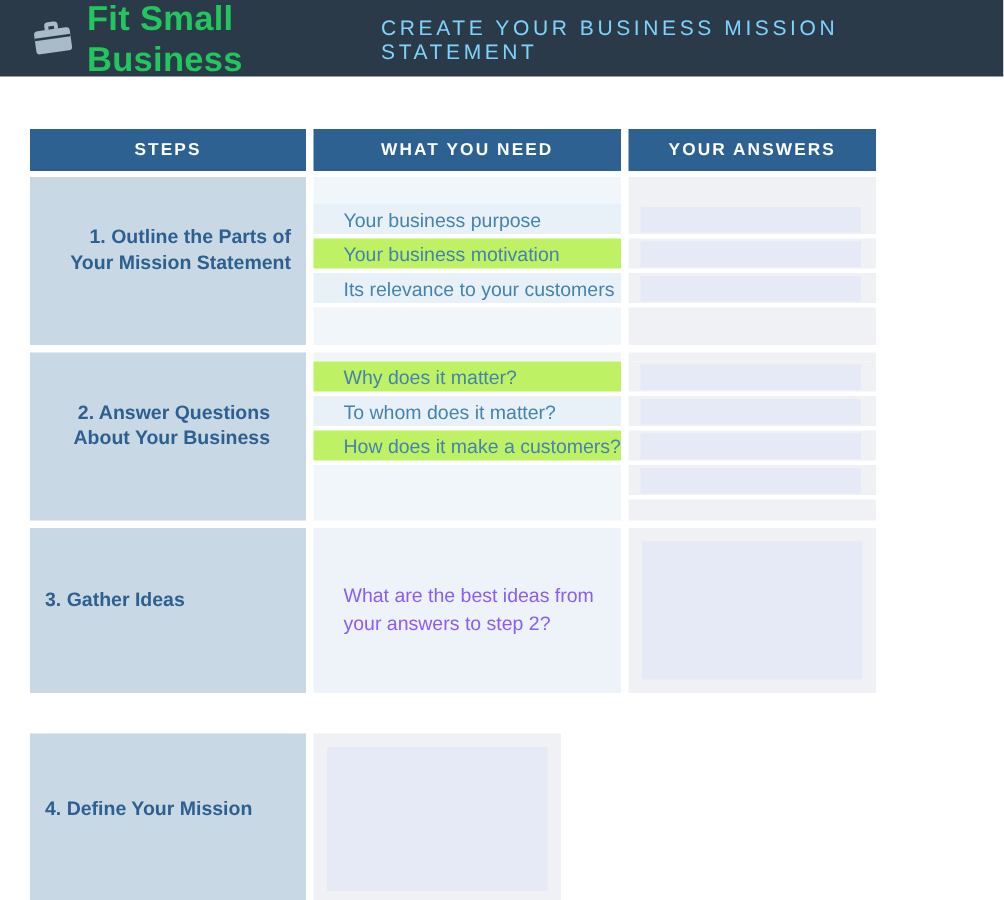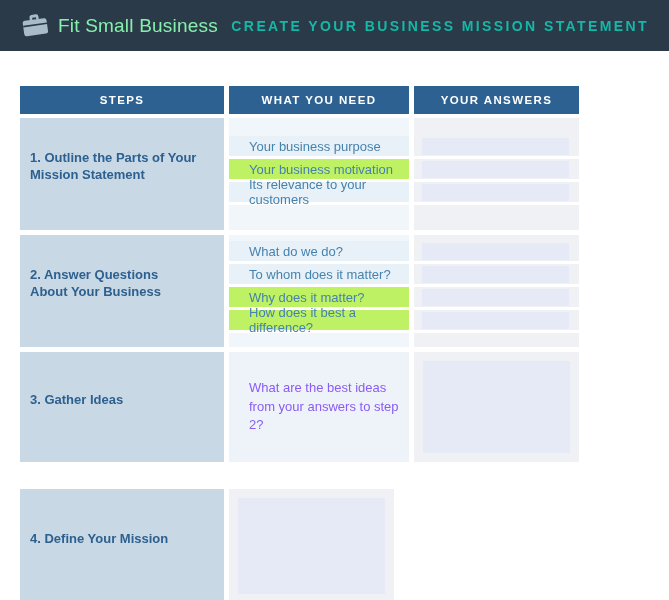--- a/index.html
+++ b/index.html
@@ -4,30 +4,30 @@
 <style>
   * { margin:0; padding:0; box-sizing:border-box; }
   html,body { width:669px; height:600px; overflow:hidden; background:#ffffff;
     font-family:"Liberation Sans", sans-serif; }
 
   
   .page-header { height:51px; background:#2b3a48; display:flex; align-items:center;
     padding:0 20px 0 20px; }
   .brand { display:flex; align-items:center; gap:8px; }
   .brand-icon { display:inline-flex; transform:rotate(-8deg); margin-top:-2px; }
-  .brand-name { color:#86efac; font-size:19px; font-weight:normal; letter-spacing:0.2px; }
-  .page-title { margin-left:auto; color:#14b8a6; font-size:14px; font-weight:bold;
+  .brand-name { color:#22c55e; font-size:23px; font-weight:bold; letter-spacing:0.2px; }
+  .page-title { margin-left:auto; color:#7dd3fc; font-size:14px; font-weight:normal;
     letter-spacing:2.4px; }
 
   
   .worksheet { padding:35px 0 0 20px; width:648px; }
   .thead { display:flex; gap:5px; height:28px; margin-bottom:4px; }
   .th { background:#2d6191; color:#ffffff; font-size:11.5px; font-weight:bold;
     letter-spacing:1.4px; display:flex; align-items:center; justify-content:center; }
-  .col1 { width:204px; } .col2 { width:180px; } .col3 { width:165px; }
+  .col1 { width:184px;text-align:right; } .col2 { width:205px; } .col3 { width:165px; }
 
   .row { display:flex; gap:5px; margin-bottom:5px; }
   .r1,.r2 { height:112px; } .r3 { height:110px; } .r4 { height:114px;margin-top:27px; } .r5 { height:110px; }
 
   .cell { flex-shrink:0; }
   .steps { background:#c8d8e4; display:flex; align-items:center;
     padding:0 10px 14px 10px; }
   .step-text { color:#2d5f8f; font-size:13px; font-weight:bold; line-height:1.3; }
 
   .needs { display:flex; flex-direction:column; }
@@ -99,24 +99,23 @@
       <div class="afiller grow"></div>
     </div>
   </div>
 
   <div class="row r2">
     <div class="cell col1 steps">
       <div class="step-text" style="max-width:150px">2. Answer Questions About Your Business</div>
     </div>
     <div class="cell col2 needs">
       <div class="filler" style="height:6px"></div>
-      <div class="stripe">What do we do?</div>
+      <div class="stripe alt">Why does it matter?</div>
       <div class="stripe">To whom does it matter?</div>
-      <div class="stripe alt">Why does it matter?</div>
-      <div class="stripe alt">How does it best a difference?</div>
+      <div class="stripe alt">How does it make a customers?</div>
       <div class="filler grow"></div>
     </div>
     <div class="cell col3 answers">
       <div class="afiller" style="height:6px"></div>
       <div class="astripe">
           <div class="abox"></div>
         </div>
       <div class="astripe">
           <div class="abox"></div>
         </div>

